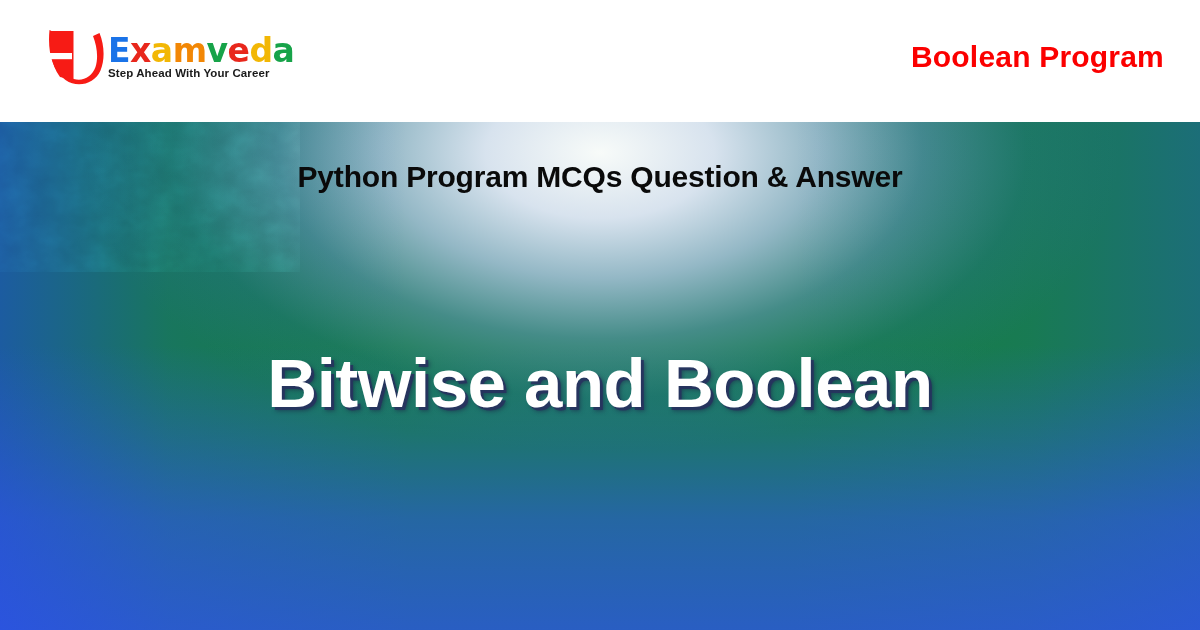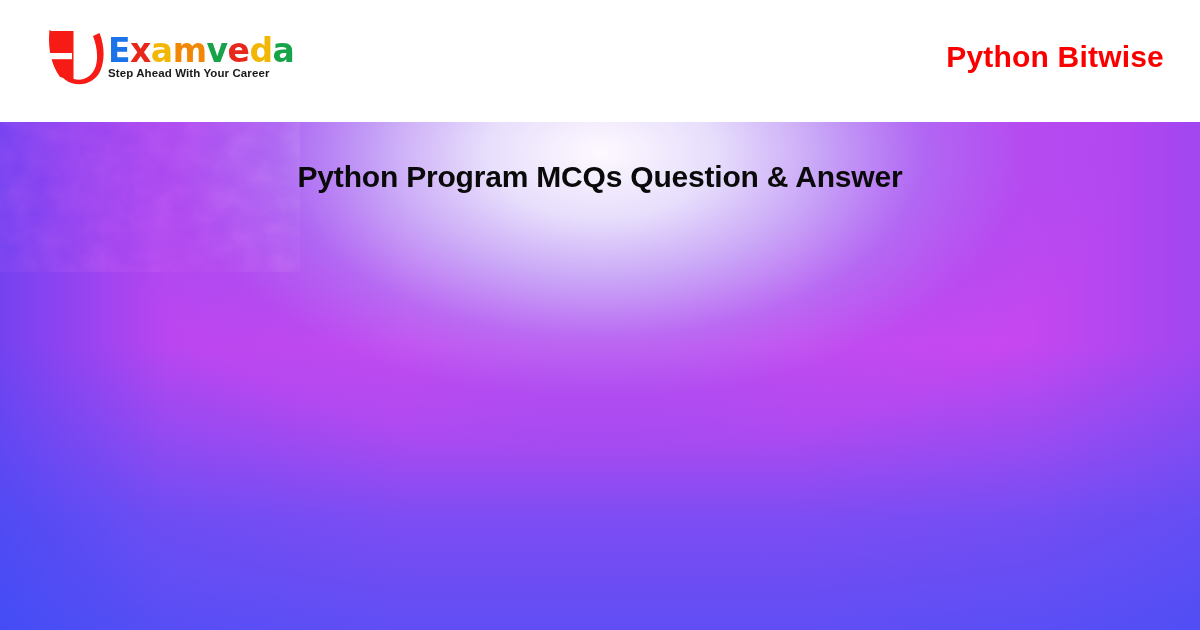--- a/index.html
+++ b/index.html
@@ -197,40 +197,41 @@
         <path d="M3.0 3.0 L25.5 3.0 L25.5 52.0 L12.0 49.0 C2.5 36.0 0.5 18.0 3.0 3.0 Z" fill="#f71b15"></path>
         <rect x="2.0" y="25.0" width="22.0" height="6.2" fill="#ffffff"></rect>
       </svg>
 
       <div id="brand-text">
         <div id="wordmark"><span style="color: rgb(26, 115, 232);">E</span><span style="color: rgb(232, 39, 28);">x</span><span style="color: rgb(242, 183, 5);">a</span><span style="color: rgb(242, 135, 5);">m</span><span style="color: rgb(23, 163, 73);">v</span><span style="color: rgb(232, 39, 28);">e</span><span style="color: rgb(242, 183, 5);">d</span><span style="color: rgb(23, 163, 73);">a</span></div>
         <div id="tagline">Step Ahead With Your Career</div>
       </div>
     </div>
 
-    <div id="header-title" style="color: rgb(251, 0, 0);">Python Bitwise</div>
+    <div id="header-title" style="color: rgb(251, 0, 0);">Boolean Program</div>
   </div>
 
-  <div id="banner" style="background-color: #d946ef;">
+  <div id="banner" style="background-color: #15803d;">
 
     <div id="banner-grad-a"></div>
     <div id="banner-grad-b"></div>
     <div id="banner-grad-c"></div>
 
     <svg id="banner-texture" aria-hidden="true">
       <defs>
         <filter id="crinkle" x="0" y="0" width="100%" height="100%">
           <feTurbulence type="fractalNoise" baseFrequency="0.035 0.045" numOctaves="3" seed="7" result="noise"></feTurbulence>
           <feColorMatrix in="noise" type="saturate" values="0"></feColorMatrix>
           <feComponentTransfer>
             <feFuncA type="linear" slope="0.9" intercept="0"></feFuncA>
           </feComponentTransfer>
         </filter>
       </defs>
       <rect width="1200" height="508" filter="url(#crinkle)"></rect>
     </svg>
 
     <div id="banner-content">
       <div id="subtitle" style="color: rgb(10, 10, 10);">Python Program MCQs Question &amp; Answer</div>
+      <div id="main-title" style="color: rgb(255, 255, 255);">Bitwise and Boolean</div>
     </div>
   </div>
 
 </div>
 
 </body></html>

